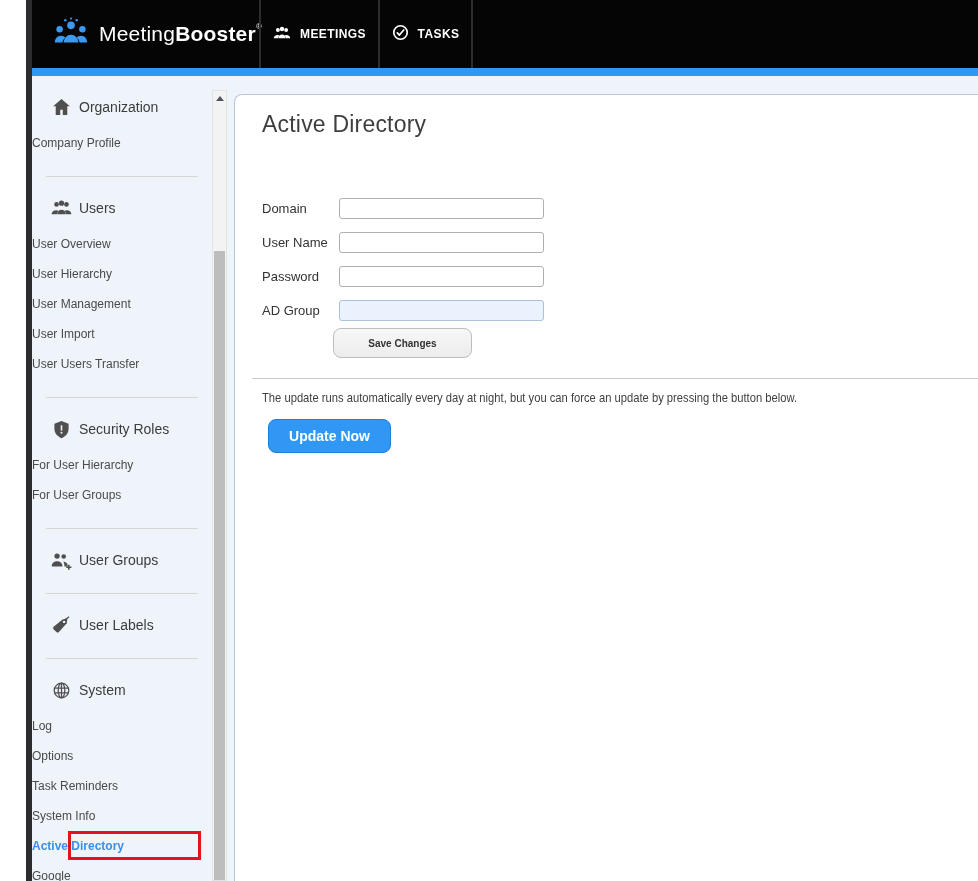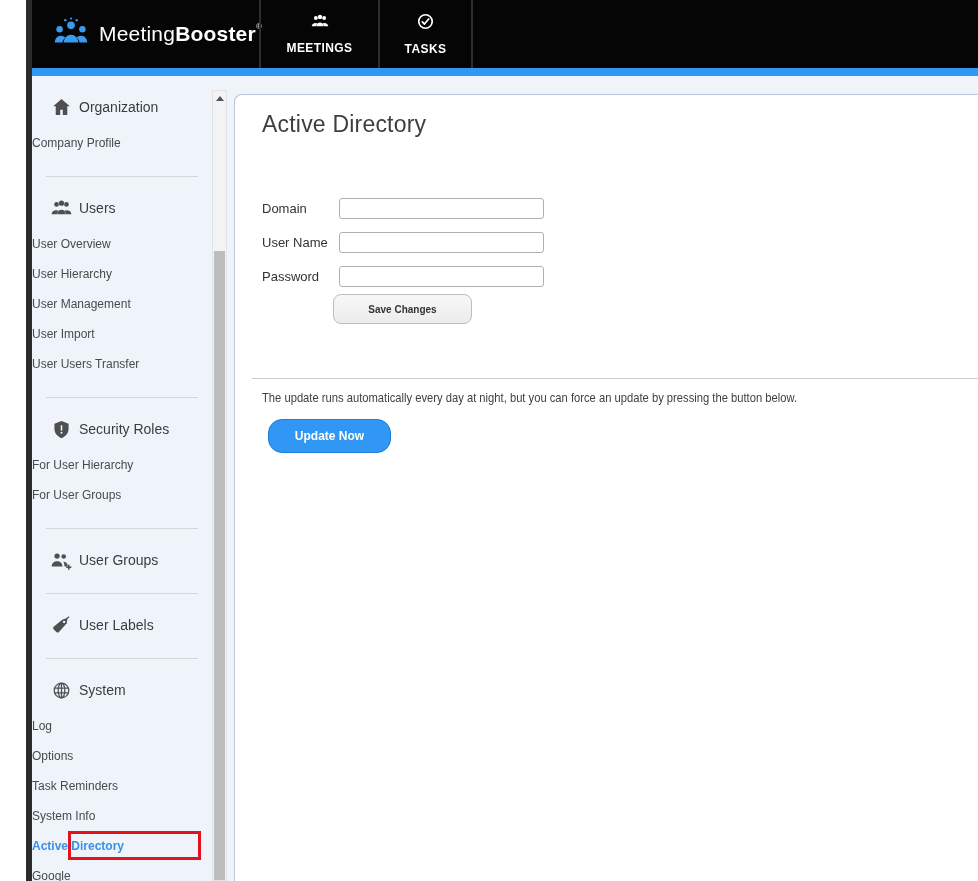--- a/index.html
+++ b/index.html
@@ -16,21 +16,21 @@
 
   
   .topbar { position:absolute; left:0; top:0; width:978px; height:68px; background:#050505; display:flex; align-items:stretch; z-index:5; }
   .logo { display:flex; align-items:center; gap:9px; padding-left:26px; width:233px; }
   .logo-text { color:#fff; font-size:21px; letter-spacing:.2px; white-space:nowrap; }
   .logo-text b { font-weight:bold; }
   .logo-mark { color:#fff; font-size:8px; vertical-align:top; line-height:10px; }
   .tabs { display:flex; height:100%; }
   .tab { display:flex; align-items:center; justify-content:center; gap:9px;
          color:#fff; font-weight:bold; font-size:12px; letter-spacing:.4px;
-         border-left:2px solid #2e2e2e; cursor:pointer;flex-direction:column; }
+         border-left:2px solid #2e2e2e; cursor:pointer; }
   .tab-meetings { width:119px; }
   .tab-tasks { width:95px; border-right:2px solid #2e2e2e; }
 
   
   .accent-bar { position:absolute; left:6px; top:68px; width:972px; height:8px; background:#3097f4; z-index:4; }
 
   
   .workspace { position:absolute; left:6px; top:76px; width:972px; height:805px; background:#eff4fb; }
 
   
@@ -67,22 +67,22 @@
   .finput { width:205px; height:21px; border:1px solid #b0b0b0; border-radius:3px;
             padding:1px 5px; font-size:13px; font-family:inherit; background:#fff; color:#222; }
   .finput.hl { background:#e9f2fd; border-color:#abc1d8; }
   .save-btn { margin-left:71px; margin-top:1px; width:139px; height:30px;
               background:linear-gradient(#f7f7f7,#ececec); border:1px solid #bdbdbd; border-radius:8px;
               font-weight:bold; font-size:10px; color:#333; font-family:inherit; cursor:pointer; }
   .hr-line { position:absolute; left:17px; top:283px; width:757px; height:1px; background:#cccccc; }
   .note { position:absolute; left:27px; top:295px; margin:0; font-size:13.5px; color:#3f3f3f;
           white-space:nowrap; transform:scaleX(.83); transform-origin:left center; }
   .update-btn { position:absolute; left:33px; top:324px; width:123px; height:34px;
-                background:#3097f4; border:1px solid #1d7fd8; border-radius:14px;
-                color:#fff; font-weight:bold; font-size:12px; font-family:inherit; cursor:pointer;text-align:center; }
+                background:#3097f4; border:1px solid #1d7fd8; border-radius:8px;
+                color:#fff; font-weight:bold; font-size:14px; font-family:inherit; cursor:pointer;text-align:center; }
 </style>
 </head>
 <body>
 
 <div class="screen">
   <div class="left-strip"></div>
 
   <header class="topbar">
     <div class="logo">
       <span>
@@ -245,20 +245,24 @@
           <input class="finput" type="text" value="" style="">
         </div>
         <div class="frow">
           <label class="flabel">User Name</label>
           <input class="finput" type="text" value="" style="">
         </div>
         <div class="frow">
           <label class="flabel">Password</label>
           <input class="finput" type="password" value="" style="">
         </div>
+        <div class="frow">
+          <label class="flabel">AD Group</label>
+          <input class="finput hl" type="text" value="" style="">
+        </div>
         <button class="save-btn">Save Changes</button>
       </div>
 
       <div class="hr-line"></div>
 
       <p class="note">The update runs automatically every day at night, but you can force an update by pressing the button below.</p>
 
       <button class="update-btn">Update Now</button>
     </main>
   </div>

